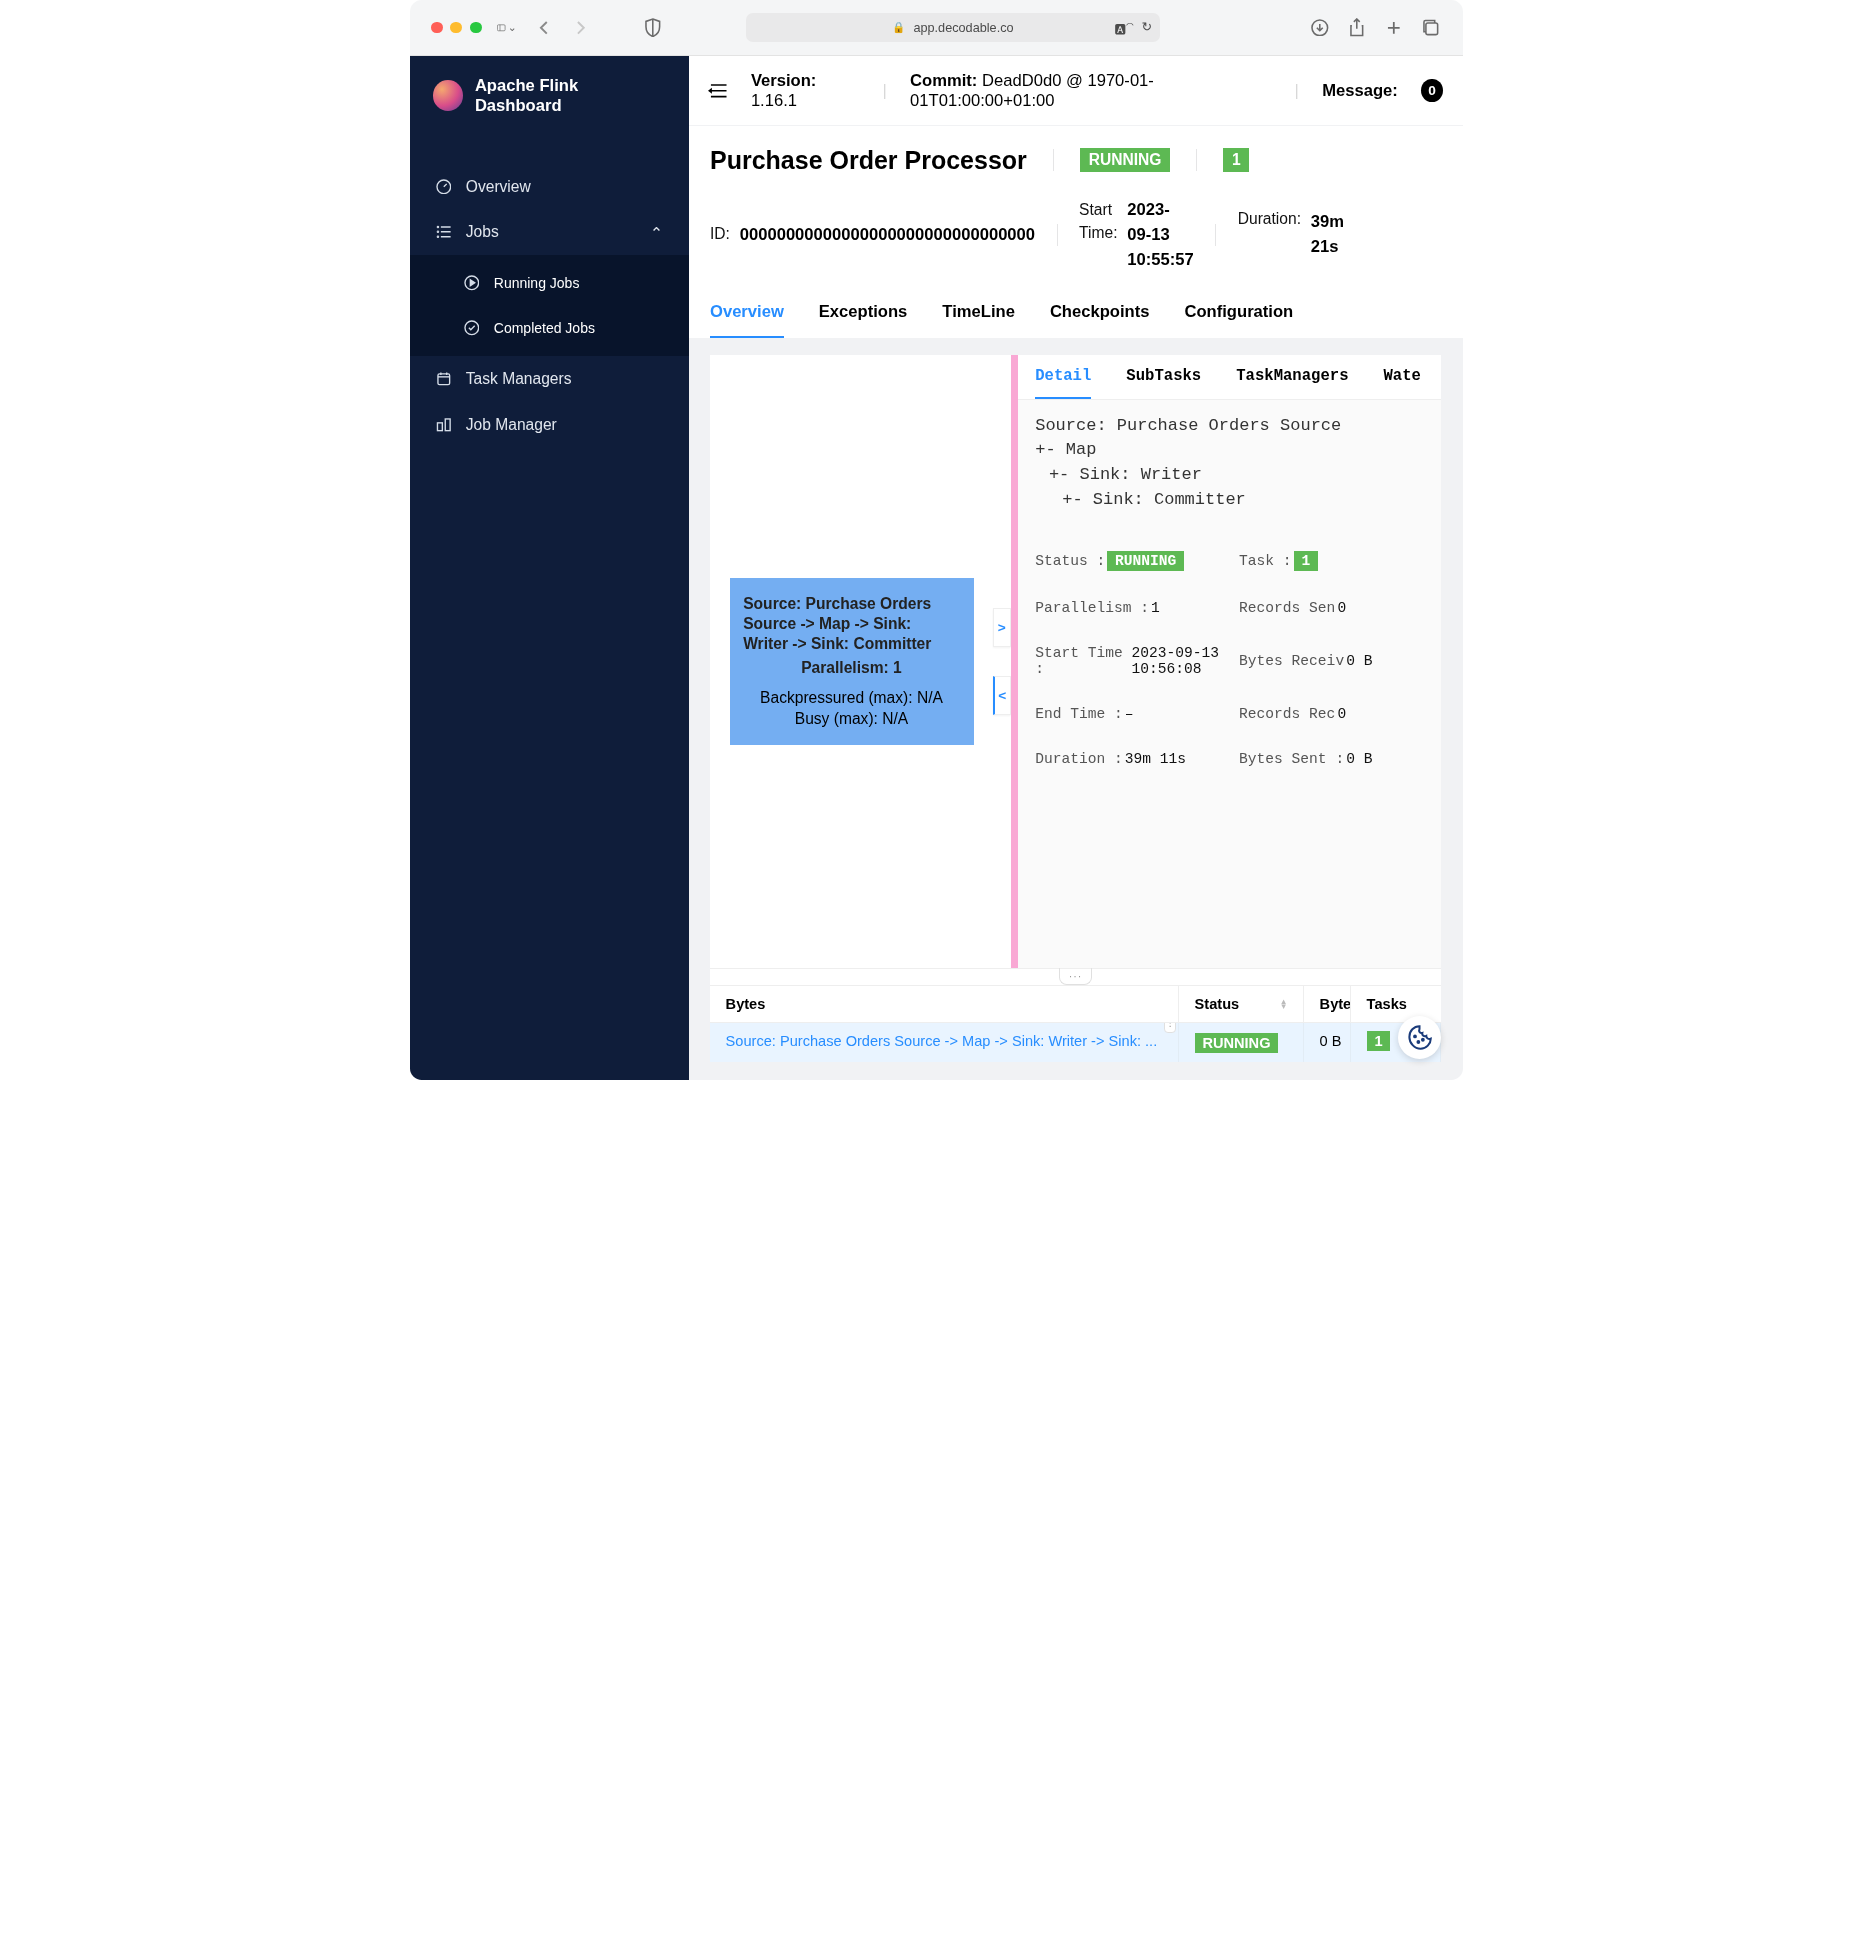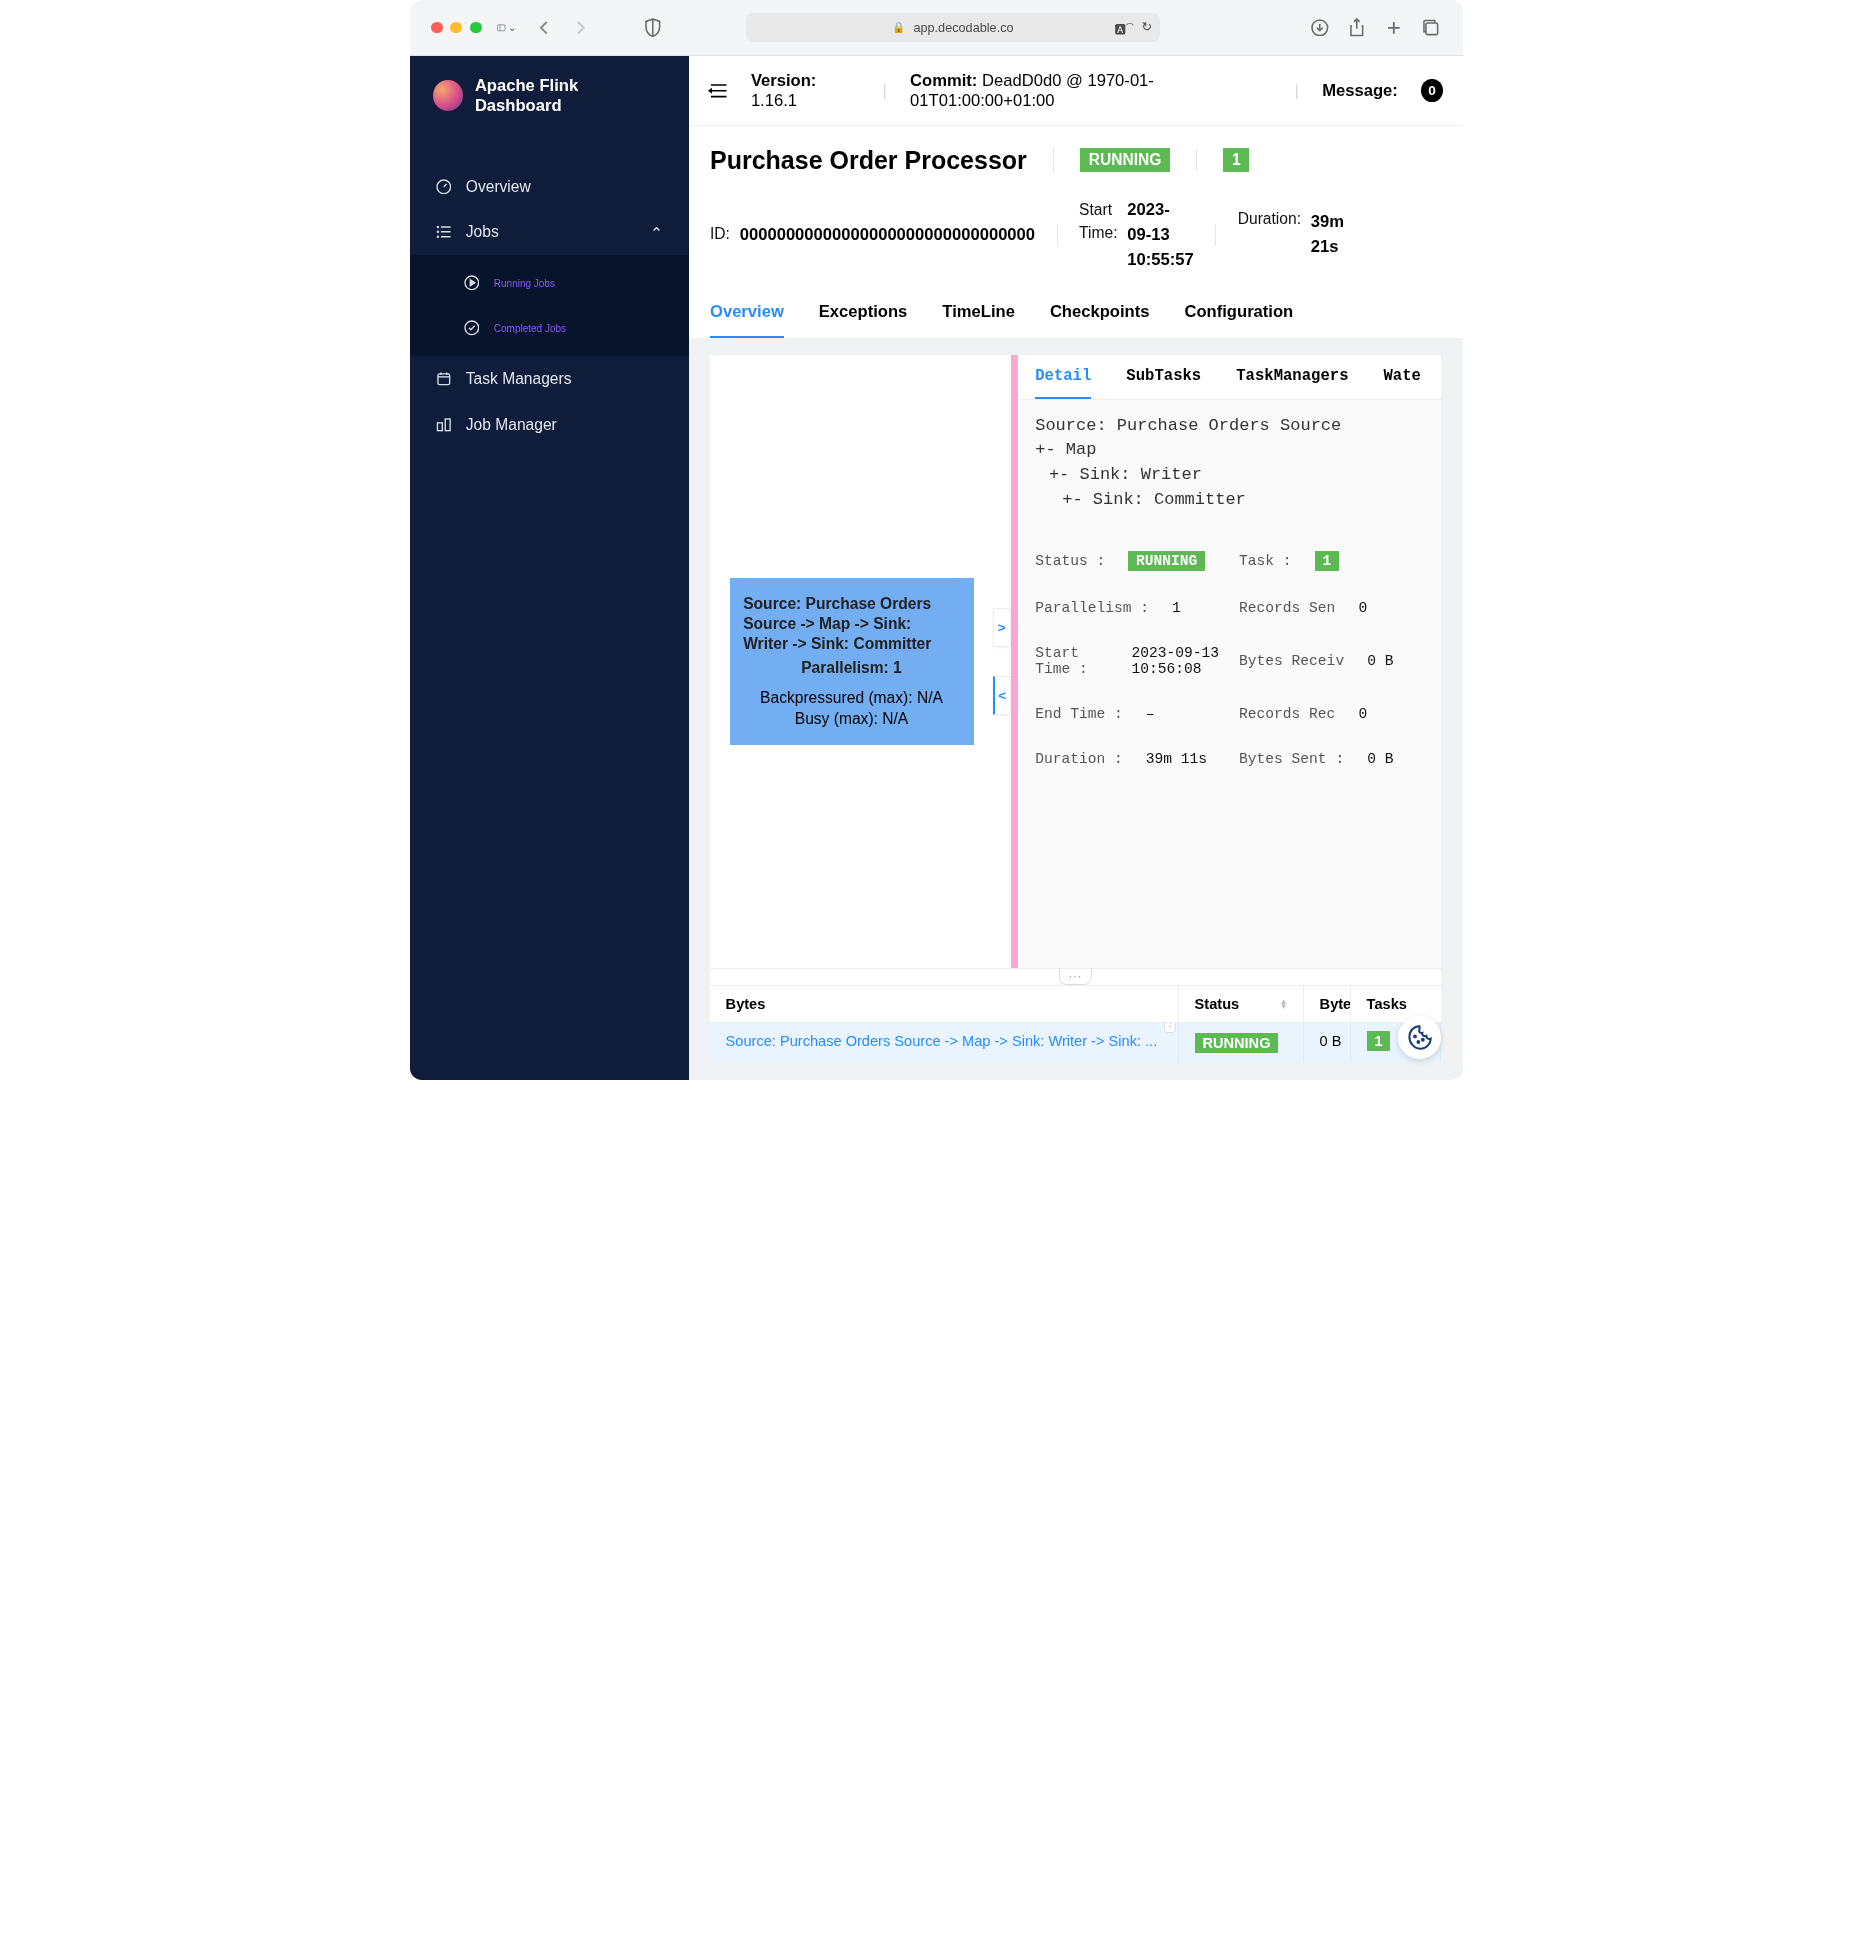--- a/index.html
+++ b/index.html
@@ -26,21 +26,21 @@
 .sidebar { width: 279px; background: #0f1d3a; color: #d5dde8; display: flex; flex-direction: column; }
 .sidebar-header { display: flex; align-items: center; gap: 11.7px; padding: 19.5px 23.4px; }
 .sidebar-logo { width: 31px; height: 31px; border-radius: 50%; background: radial-gradient(circle at 30% 30%, #f5a86f, #d84c8a 55%, #5b3d96); }
 .sidebar-title { color: #fff; font-weight: 700; font-size: 16.6px; }
 .nav { padding-top: 29px; }
 .nav-item { display: flex; align-items: center; gap: 13.7px; padding: 13.7px 25px; font-size: 15.6px; color: #e1e6ee; cursor: pointer; }
 .nav-item .nav-icon { width: 17.6px; height: 17.6px; display: flex; align-items: center; justify-content: center; }
 .nav-item.has-sub { justify-content: space-between; }
 .nav-item.has-sub .left { display: flex; align-items: center; gap: 13.7px; }
 .nav-sub { background: #08142b; padding: 5.9px 0; }
-.nav-sub .nav-item { padding-left: 53px; font-size: 10px; color: #8b5cf6; }
+.nav-sub .nav-item { padding-left: 53px; font-size: 14px; color: #ffffff; }
 .chev-up { transform: rotate(180deg); display: inline-block; }
 
 
 .main { flex: 1; background: #f1f2f4; display: flex; flex-direction: column; overflow: hidden; }
 .topbar { background: #fff; height: 70px; display: flex; align-items: center; padding: 0 19.5px; font-size: 16.6px; gap: 23.4px; border-bottom: 1px solid #f1f2f4; }
 .topbar-icon { font-size: 19.5px; }
 .topbar .sep { color: #d8d8d8; }
 .topbar-item b { font-weight: 700; }
 .msg-badge { background: #000; color: #fff; border-radius: 50%; width: 23.4px; height: 23.4px; display: inline-flex; align-items: center; justify-content: center; font-size: 13.7px; font-weight: 700; }
 
@@ -80,21 +80,21 @@
 .detail-tabs { display: flex; gap: 35px; padding: 0 17.6px; border-bottom: 1px solid #eee; align-items: center; height: 45px; }
 .detail-tab { font-size: 15.6px; font-weight: 600; padding: 11.7px 0; border-bottom: 2px solid transparent; cursor: pointer; white-space: nowrap; }
 .detail-tab.active { color: #278dff; border-bottom-color: #278dff; }
 .detail-more { margin-left: auto; padding: 0 2px; cursor: pointer; }
 .detail-body { background: #fafafa; flex: 1; padding: 13.7px 17.6px; overflow: auto; }
 .tree-line { font-size: 17px; color: #333; line-height: 1.45; }
 .tree-lv1 { padding-left: 0; }
 .tree-lv2 { padding-left: 13.7px; }
 .tree-lv3 { padding-left: 27px; }
 .kv-grid { display: grid; grid-template-columns: 1fr 1fr; row-gap: 29px; column-gap: 19.5px; margin-top: 39px; font-size: 14.6px; }
-.kv { display: flex; gap: 23px; align-items: center; }
+.kv { display: flex; gap: 2px; align-items: center; }
 .kv .k { color: #555; }
 .kv .v { color: #111; font-weight: 500; }
 
 
 .dragger { display: flex; justify-content: center; background: #fff; border-top: 1px solid #eee; }
 .dragger-handle { width: 33px; height: 17.6px; border: 1px solid #e0e0e0; border-top: none; border-radius: 0 0 7.8px 7.8px; display: flex; align-items: center; justify-content: center; color: #999; font-size: 10.7px; cursor: row-resize; letter-spacing: 1px; margin-top: -1px; }
 
 
 .bottom-table { background: #fff; }
 .bt-header { display: flex; border-bottom: 1px solid #eee; border-top: 1px solid #eee; font-size: 14.6px; font-weight: 600; }

